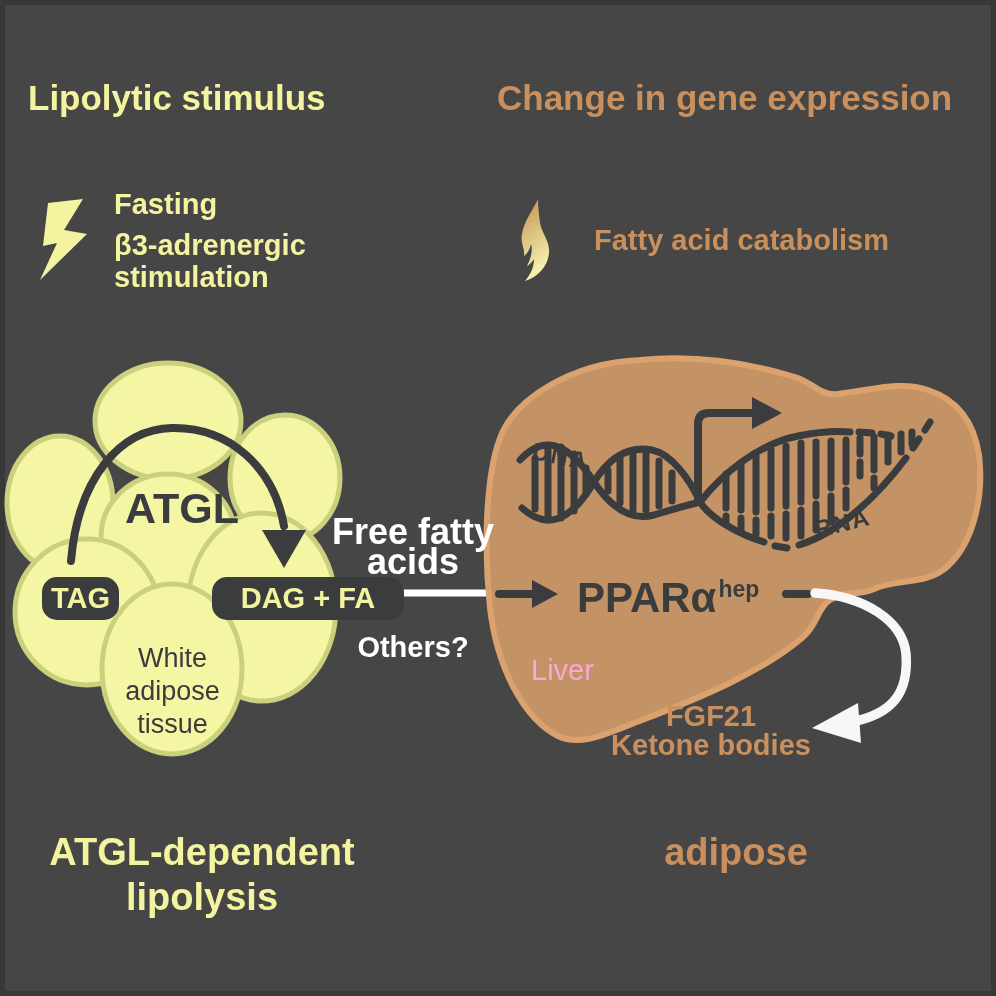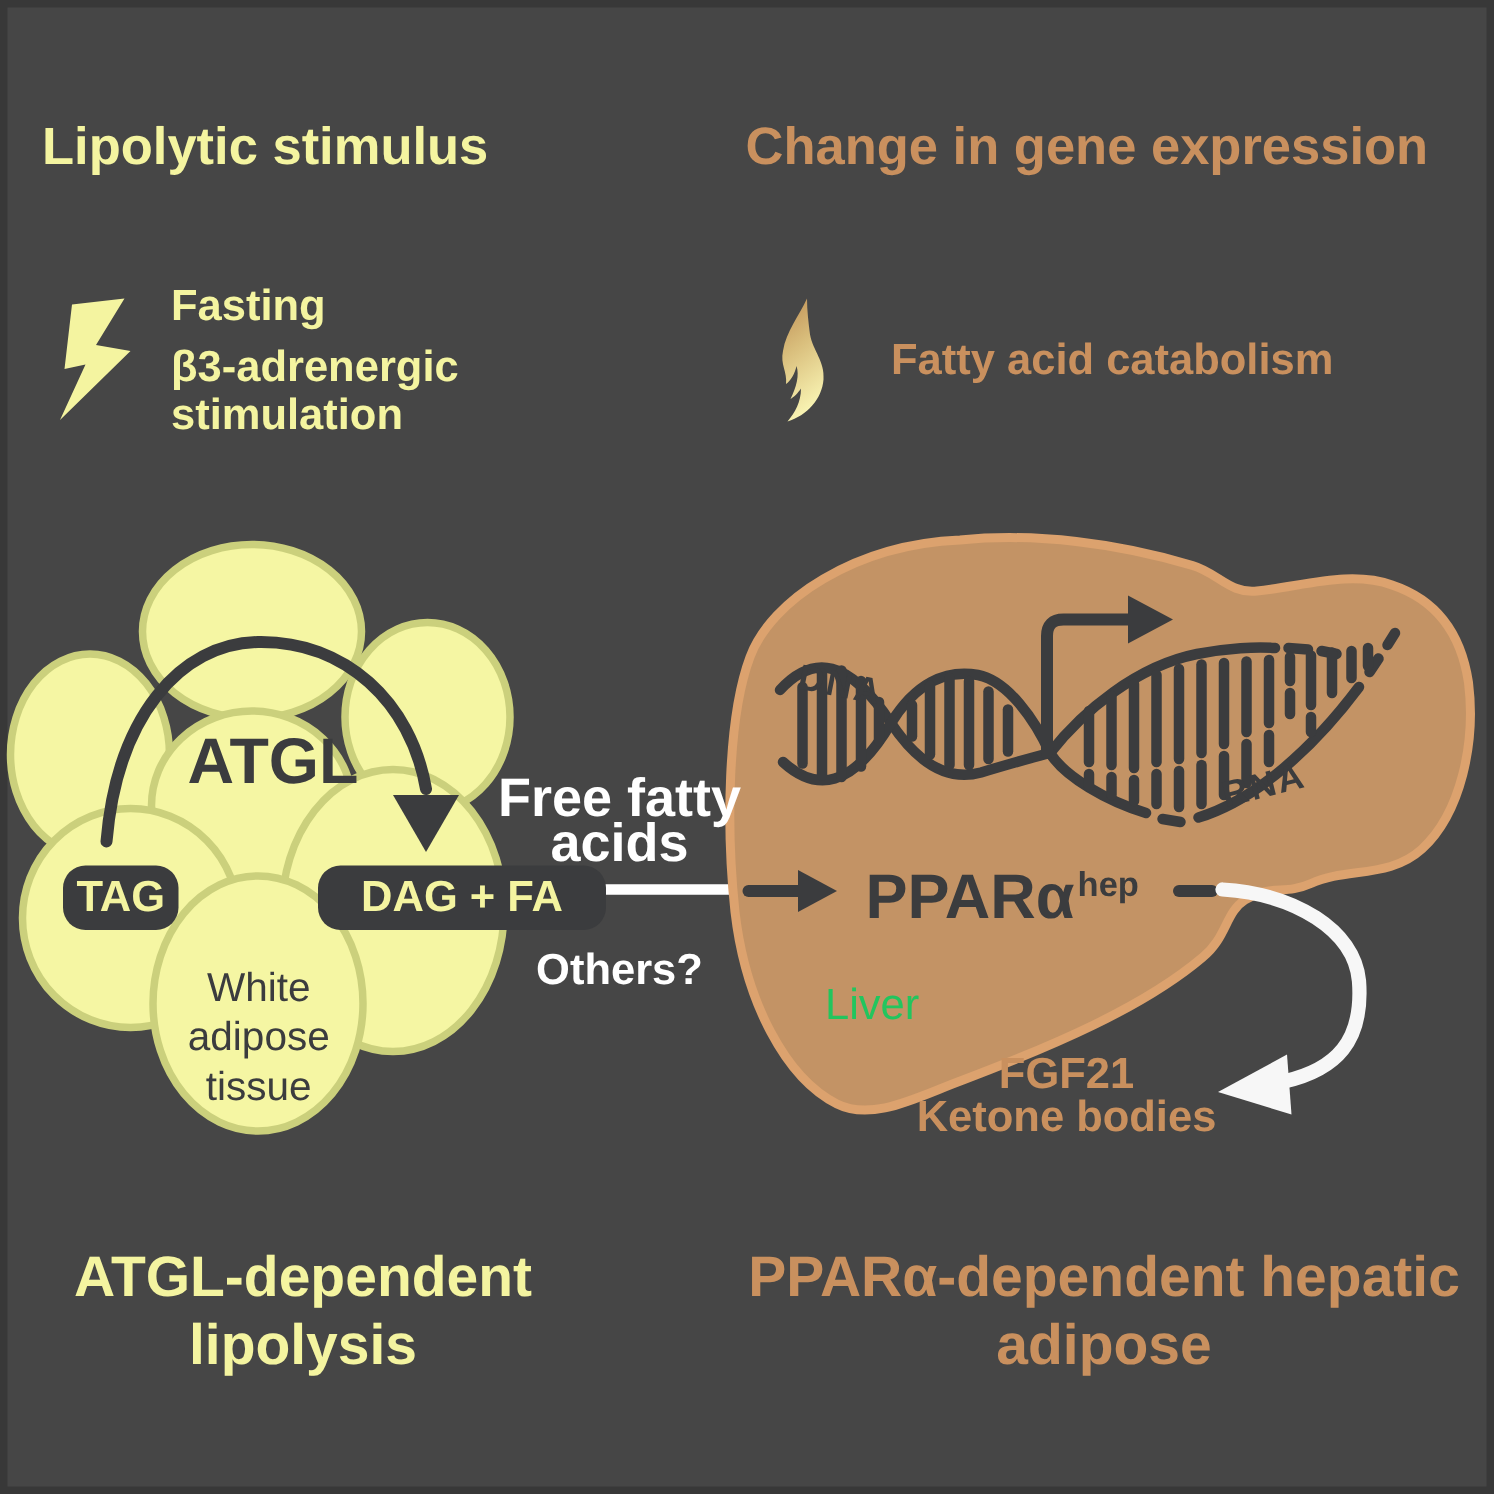--- a/index.html
+++ b/index.html
@@ -38,21 +38,21 @@
   #pill-dag{left:172px;top:577px;width:192px;height:43px;margin-left:40px;}
 
   #wat-label{left:90px;top:630px;width:165px;font-size:27px;line-height:33px;margin-top:12px;}
 
   #ffa-label{left:330px;top:517px;width:166px;font-size:36px;font-weight:bold;line-height:30px;}
   #others-label{left:330px;top:607px;width:166px;font-size:29px;font-weight:bold;margin-top:24px;}
 
   #ppar-label{left:577px;top:574px;font-size:42px;font-weight:bold;white-space:nowrap;}
   #ppar-label .sup{font-size:23px;position:relative;top:-15px;margin-left:2px;}
 
-  #liver-label{left:550px;top:654px;font-size:29px;color:#22c55e;}
+  #liver-label{left:531px;top:654px;font-size:29px;color:#f9a8d4;}
 
   #outputs-label{left:561px;top:702px;width:300px;font-size:29px;font-weight:bold;line-height:29px;}
 
   .caption{font-size:38px;font-weight:bold;line-height:45px;}
   #caption-left{left:0px;top:830px;width:372px;margin-left:16px;}
   #caption-right{left:478px;top:830px;width:516px;}
 </style>
 </head>
 <body>
 
@@ -214,15 +214,14 @@
 <div class="abs ctr tan" id="outputs-label">
   <div>FGF21</div>
   <div>Ketone bodies</div>
 </div>
 
 <div class="abs ctr caption yellow" id="caption-left">
   <div>ATGL-dependent</div>
   <div>lipolysis</div>
 </div>
 <div class="abs ctr caption tan" id="caption-right">
-  <div>PPARα-dependent hepatic</div>
   <div>adipose</div>
 </div>
 
 </body></html>

